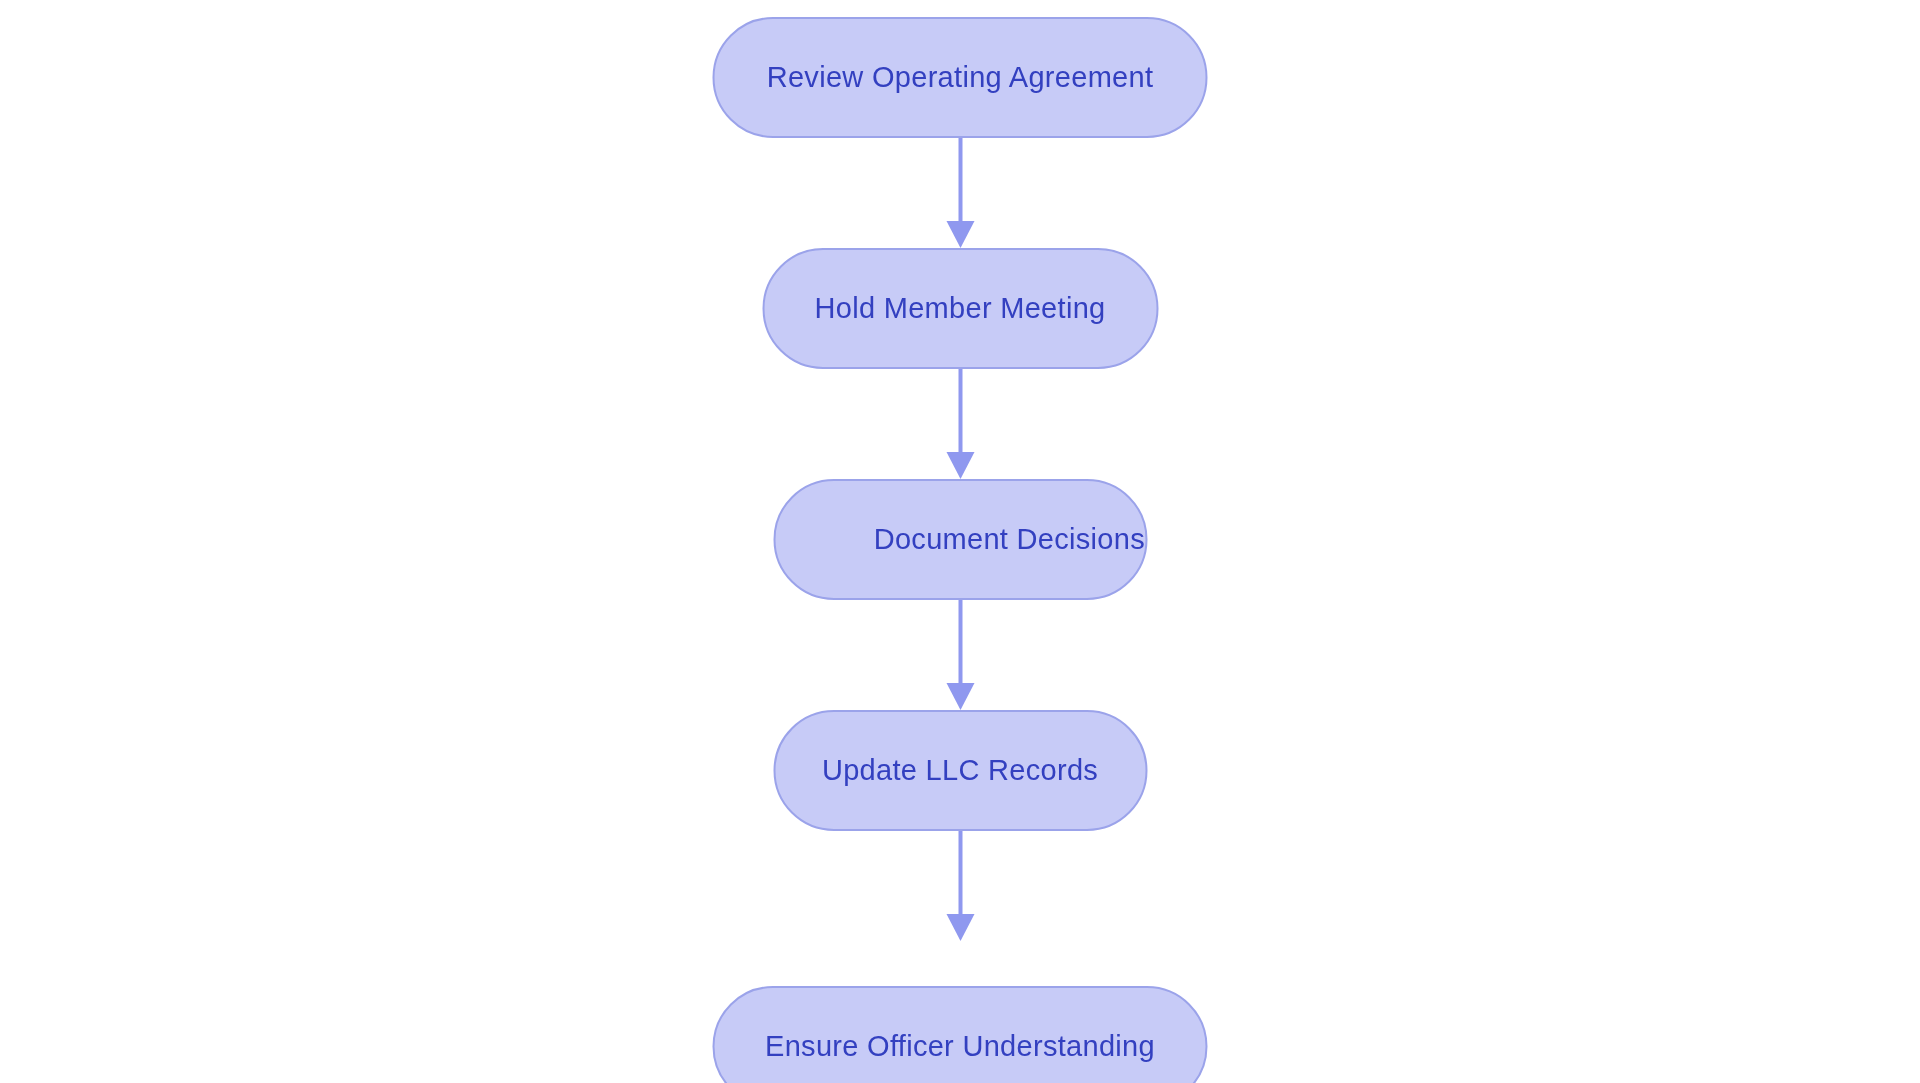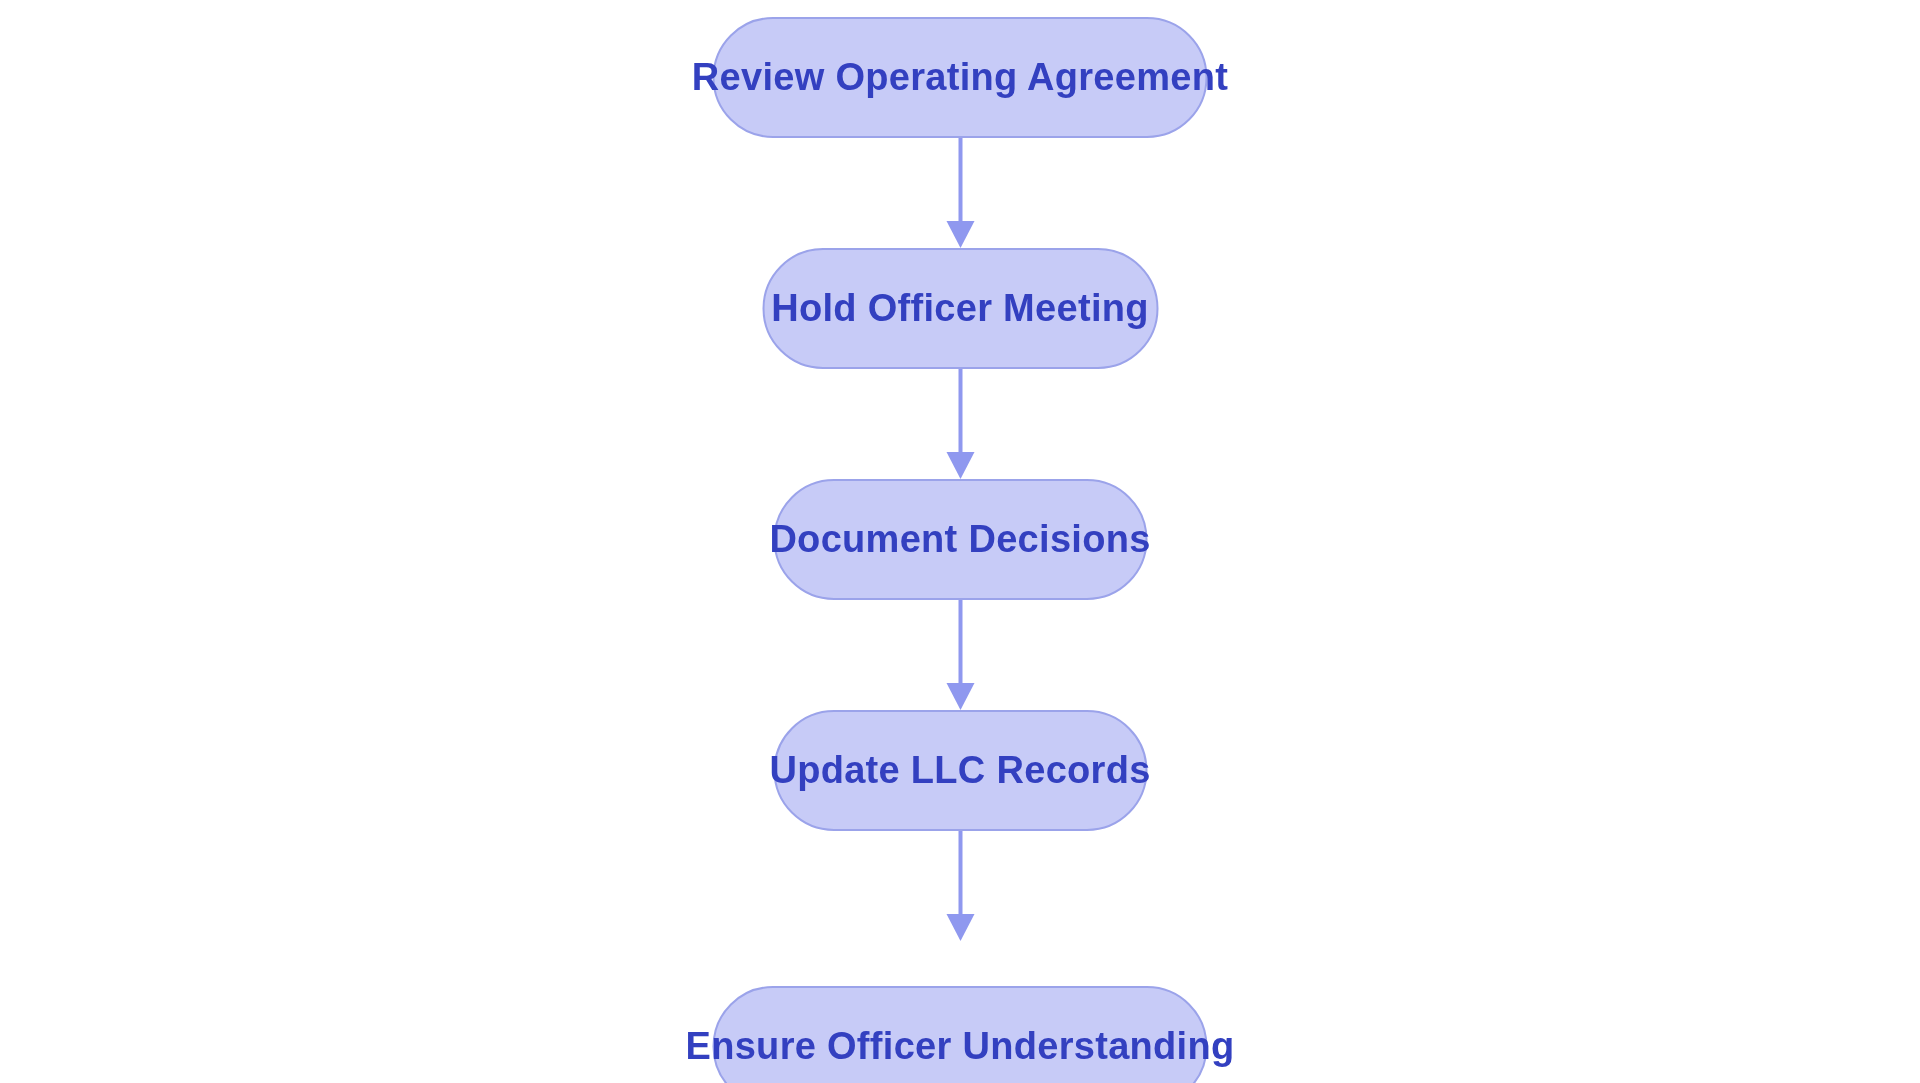--- a/index.html
+++ b/index.html
@@ -37,24 +37,23 @@
     border-radius: 60.5px;
     background: var(--node-fill);
     border: 2px solid var(--node-border);
     display: flex;
     align-items: center;
     justify-content: center;
     flex: 0 0 auto;
   }
   .node-label {
     color: var(--node-text);
-    font-size: 38px;
+    font-size: 29px;
     letter-spacing: 0.3px;
     white-space: nowrap;
-    font-weight: bold;
   }
   .arrow {
     height: 110px;
     display: flex;
     flex-direction: column;
     align-items: center;
     flex: 0 0 auto;
   }
   .arrow-line {
     width: 4px;
@@ -76,27 +75,27 @@
 <div class="canvas">
   <div class="flow" id="flow">
       <div class="node" style="width: 495px;">
     <span class="node-label">Review Operating Agreement</span>
   </div>
       <div class="arrow">
     <div class="arrow-line"></div>
     <div class="arrow-head"></div>
   </div>
       <div class="node" style="width: 396px;">
-    <span class="node-label">Hold Officer Meeting</span>
+    <span class="node-label">Hold Member Meeting</span>
   </div>
       <div class="arrow">
     <div class="arrow-line"></div>
     <div class="arrow-head"></div>
   </div>
-      <div class="node" style="width: 374px;">
+      <div class="node" style="width: 374px; justify-content: flex-end;">
     <span class="node-label">Document Decisions</span>
   </div>
       <div class="arrow">
     <div class="arrow-line"></div>
     <div class="arrow-head"></div>
   </div>
       <div class="node" style="width: 374px; align-items: center;">
     <span class="node-label">Update LLC Records</span>
   </div>
       <div class="arrow">

